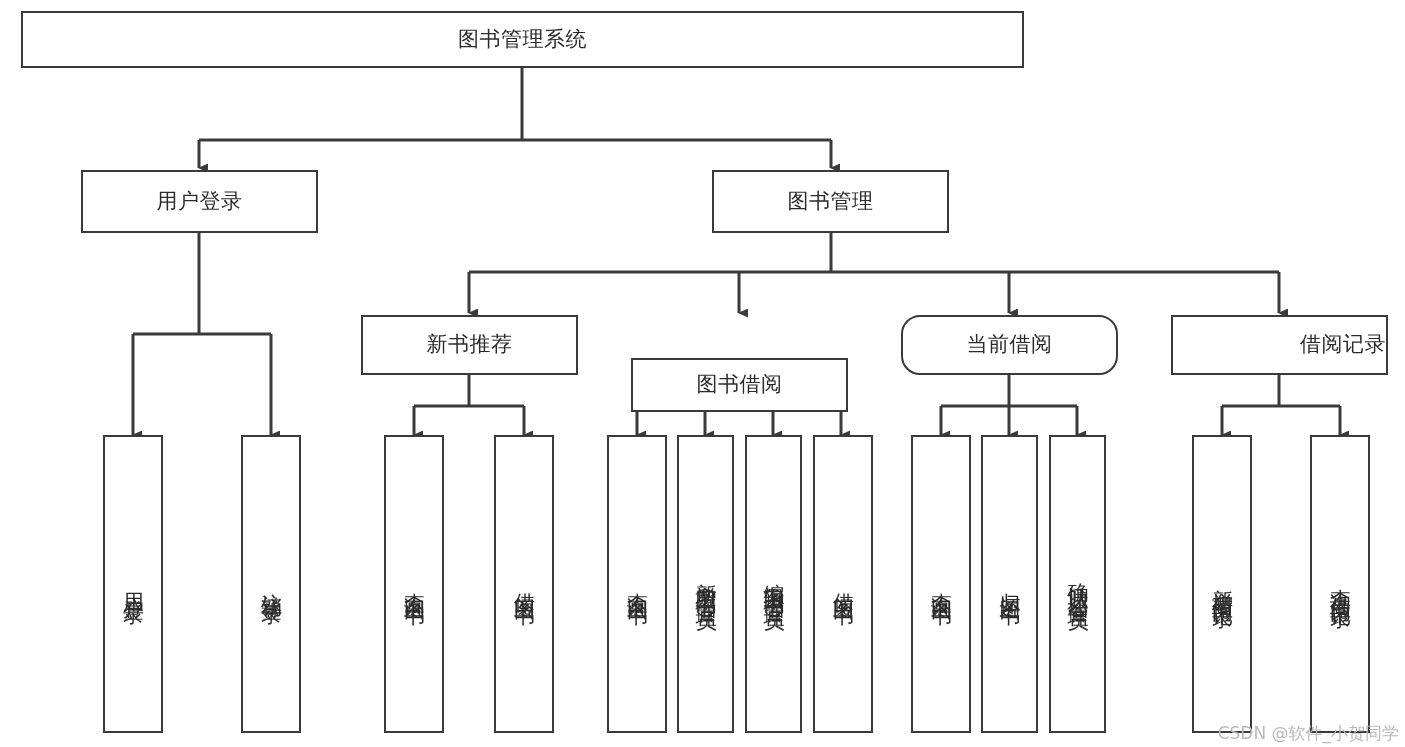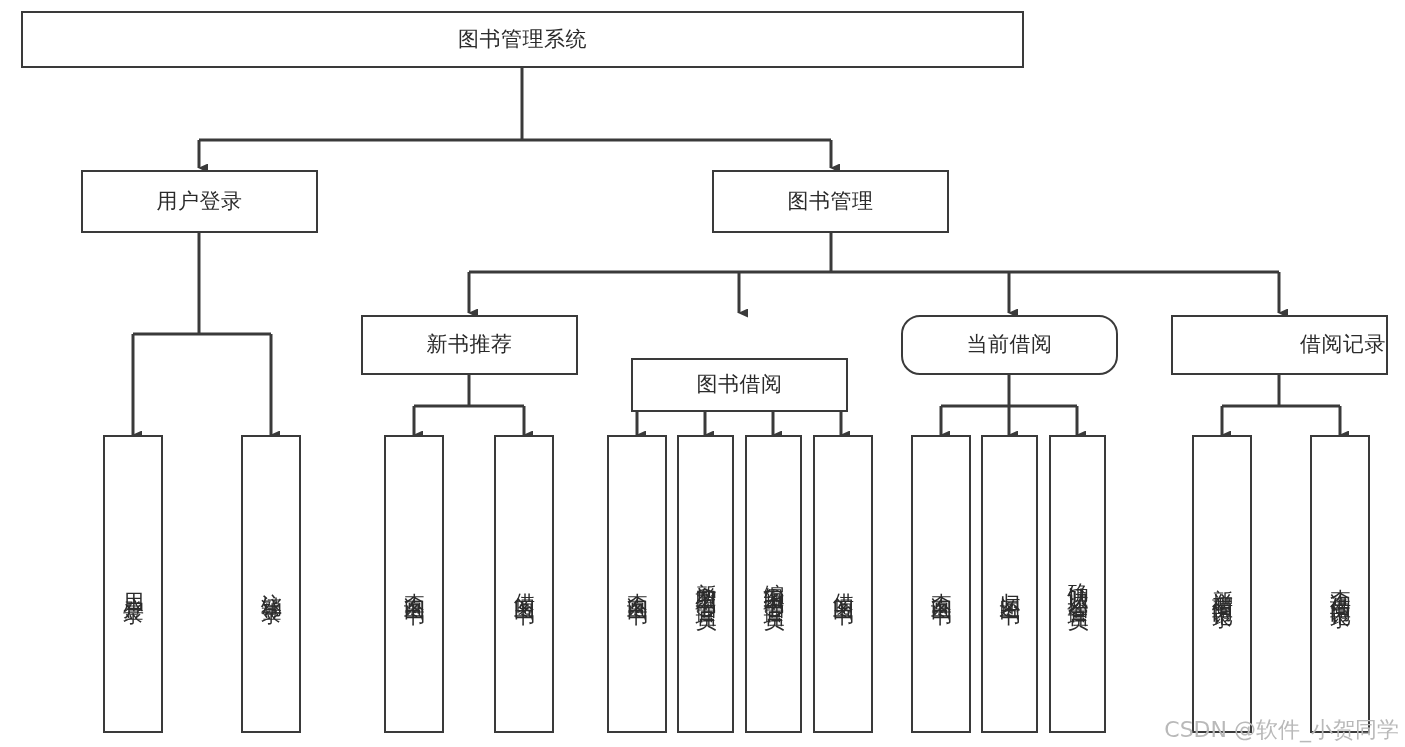--- a/index.html
+++ b/index.html
@@ -48,21 +48,21 @@
     writing-mode: vertical-rl;
     text-orientation: upright;
     letter-spacing: 4px;
     white-space: nowrap;
     line-height: 1;
   }
   .watermark {
     position: absolute;
     right: 6px;
     bottom: 2px;
-    font-size: 22px;
+    font-size: 17px;
     color: #b9b9b9;
     white-space: nowrap;
     pointer-events: none;
   }
 </style>
 </head>
 <body>
 
 <div id="diagram-root">
 

